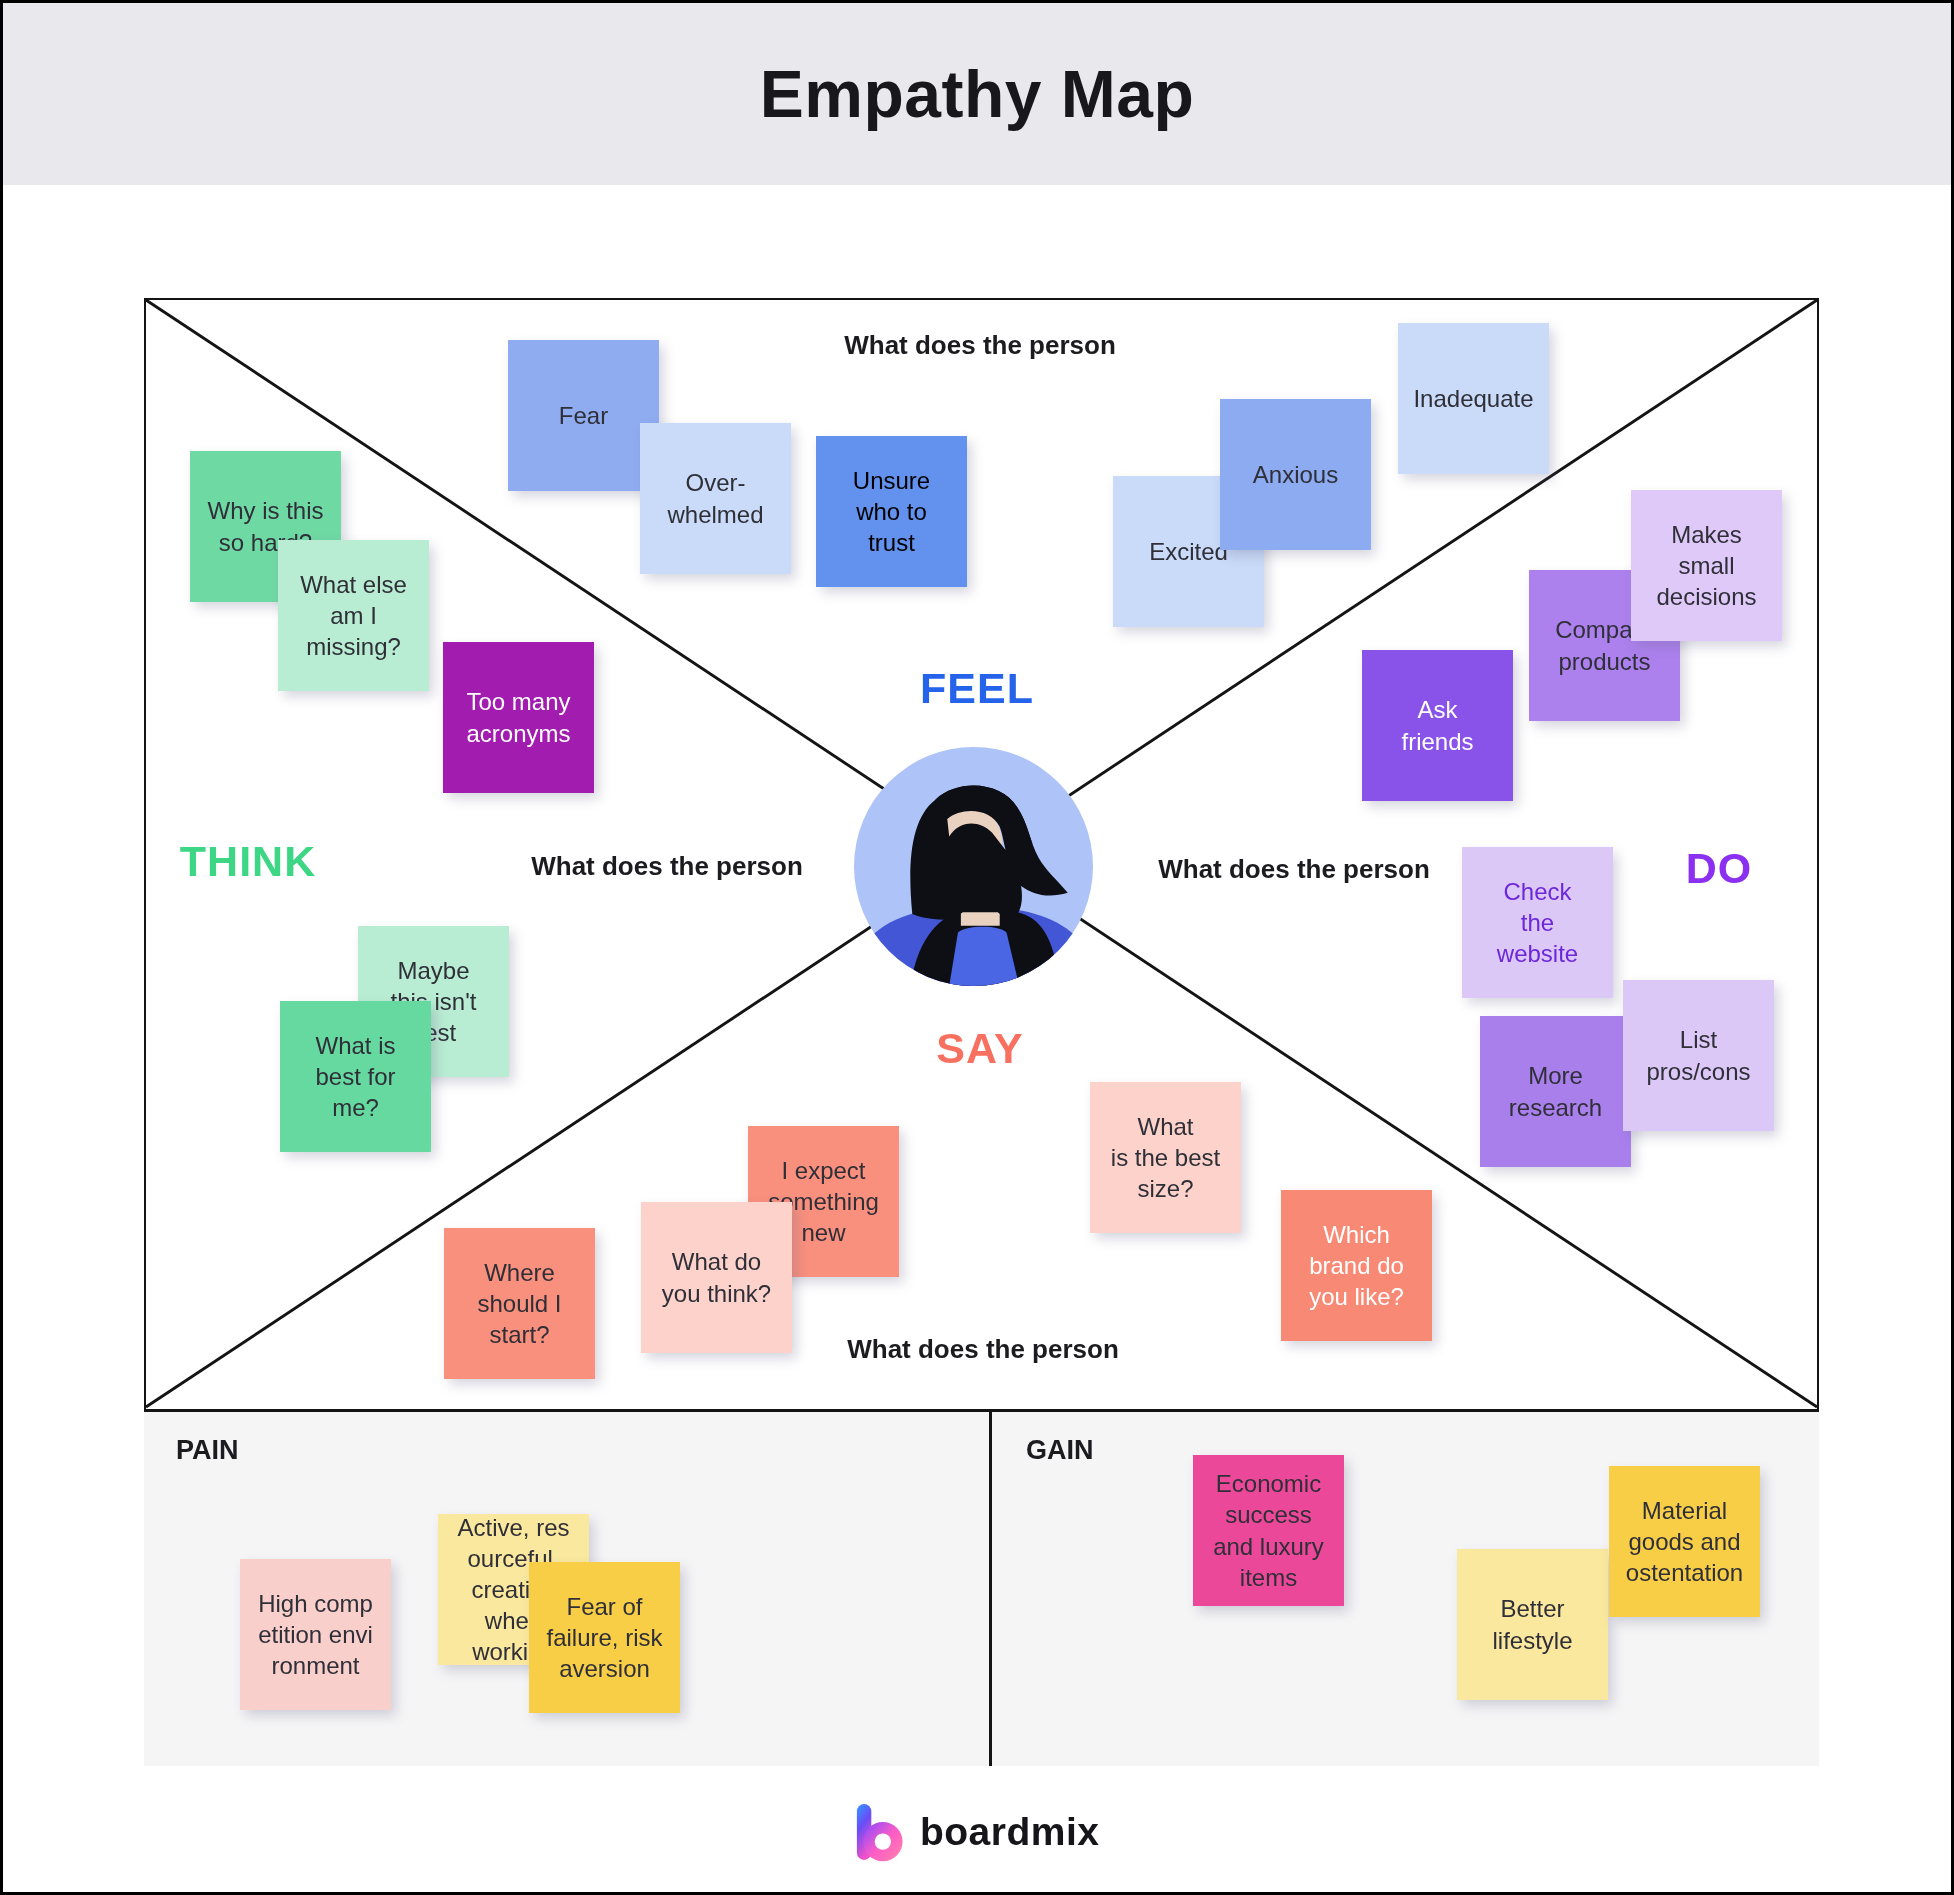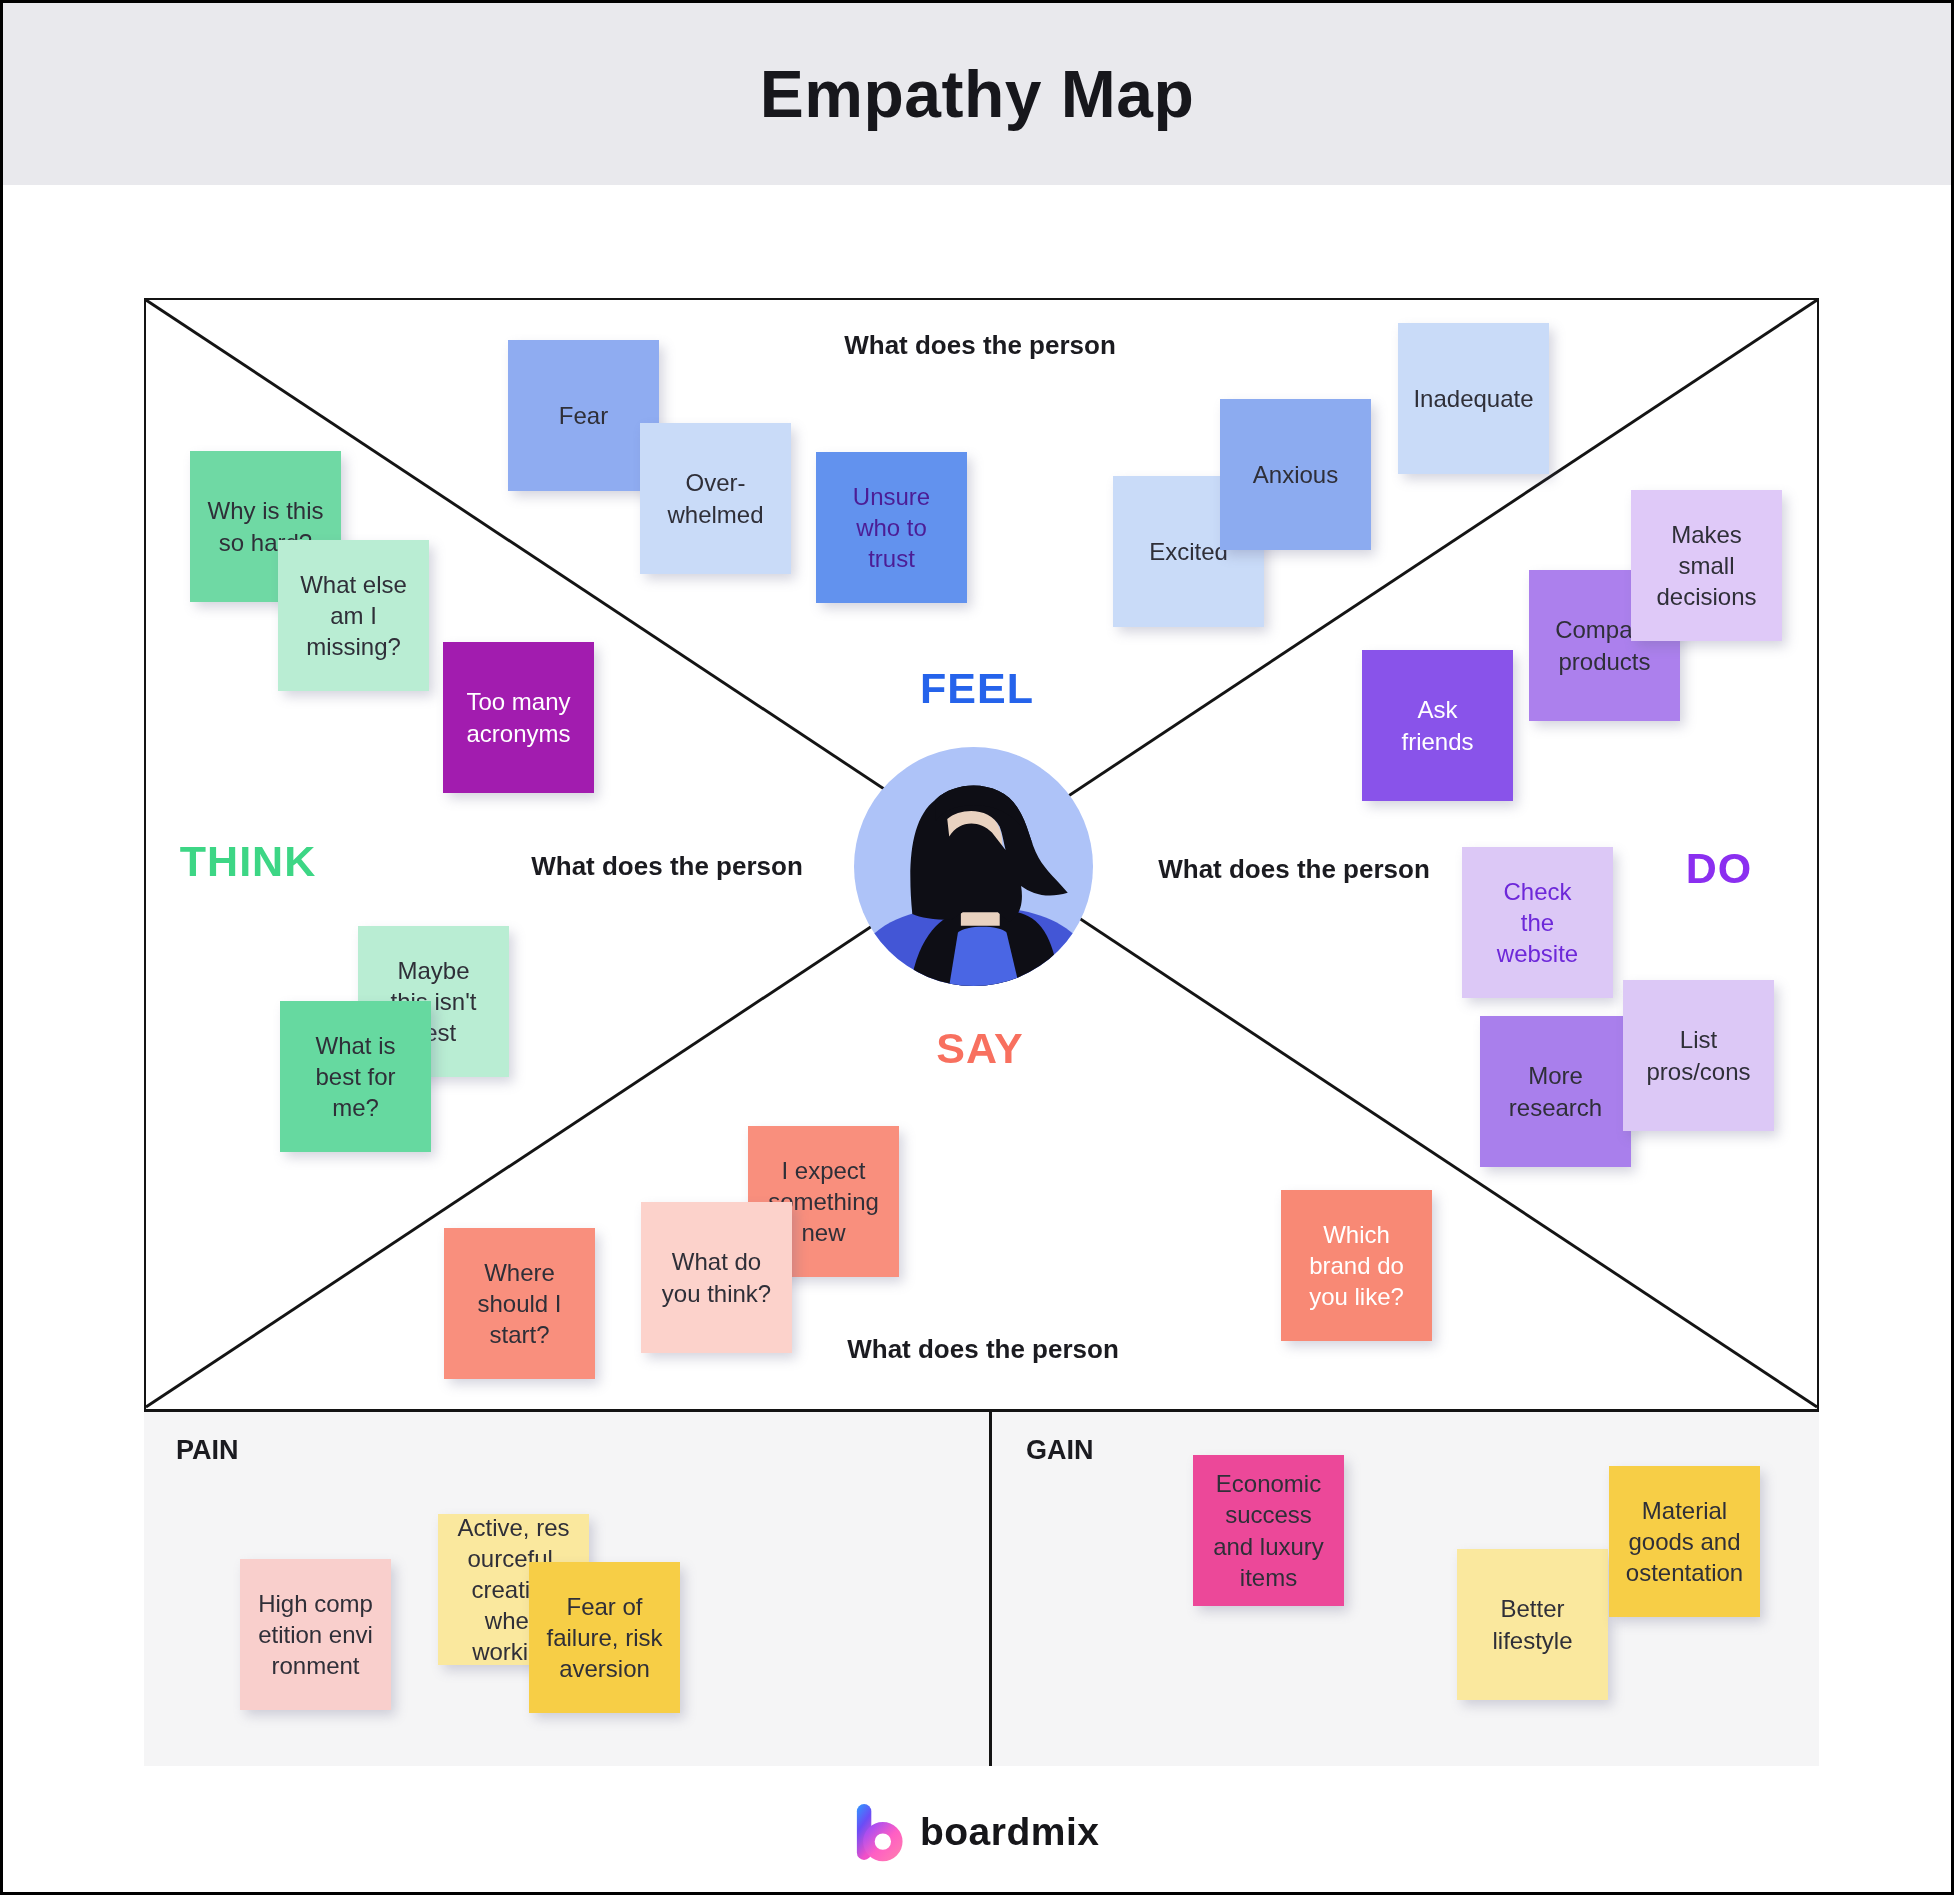--- a/index.html
+++ b/index.html
@@ -76,21 +76,21 @@
       <path d="M 84 54 C 108 32 152 36 168 62 C 176 74 179 87 184 100 C 170 72 150 60 124 60 C 104 60 92 66 84 76 Z" fill="#0E0E15"></path>
     </g>
   </svg>
 
   <div id="notes-layer">
       <div class="note" style="left: 505px; top: 337px; background: rgb(143, 172, 241); color: rgb(47, 47, 56); z-index: 1;">Fear</div>
       <div class="note" style="left: 637px; top: 420px; background: rgb(201, 219, 248); color: rgb(47, 47, 56); z-index: 2;">Over-
 whelmed</div>
       <div class="note" style="left: 1110px; top: 473px; background: rgb(201, 219, 248); color: rgb(47, 47, 56); z-index: 3;">Excited</div>
       <div class="note" style="left: 1217px; top: 396px; background: rgb(140, 171, 240); color: rgb(47, 47, 56); z-index: 4;">Anxious</div>
-      <div class="note" style="left: 813px; top: 433px; background: rgb(98, 146, 238); color: #4c1d95; z-index: 5; margin-top: 16px;">Unsure
+      <div class="note" style="left: 813px; top: 433px; background: rgb(98, 146, 238); color: #000000; z-index: 5;">Unsure
 who to
 trust</div>
       <div class="note" style="left: 1395px; top: 320px; background: rgb(201, 219, 248); color: rgb(47, 47, 56); z-index: 6;">Inadequate</div>
       <div class="note" style="left: 187px; top: 448px; background: rgb(111, 217, 164); color: rgb(47, 47, 56); z-index: 1;">Why is this
 so hard?</div>
       <div class="note" style="left: 275px; top: 537px; background: rgb(185, 237, 211); color: rgb(47, 47, 56); z-index: 2;">What else
 am I
 missing?</div>
       <div class="note" style="left: 440px; top: 639px; background: #a21caf; color: rgb(255, 255, 255); z-index: 3;">Too many
 acronyms</div>
@@ -115,20 +115,23 @@
       <div class="note" style="left: 1620px; top: 977px; background: rgb(220, 200, 246); color: rgb(47, 47, 56); z-index: 6;">List
 pros/cons</div>
       <div class="note" style="left: 745px; top: 1123px; background: rgb(249, 143, 125); color: rgb(47, 47, 56); z-index: 1;">I expect
 something
 new</div>
       <div class="note" style="left: 638px; top: 1199px; background: rgb(252, 210, 203); color: rgb(47, 47, 56); z-index: 2;">What do
 you think?</div>
       <div class="note" style="left: 441px; top: 1225px; background: rgb(249, 143, 125); color: rgb(47, 47, 56); z-index: 3;">Where
 should I
 start?</div>
+      <div class="note" style="left: 1087px; top: 1079px; background: rgb(252, 210, 203); color: rgb(47, 47, 56); z-index: 4;">What
+is the best
+size?</div>
       <div class="note" style="left: 1278px; top: 1187px; background: rgb(248, 137, 117); color: rgb(255, 255, 255); z-index: 5;">Which
 brand do
 you like?</div>
       <div class="note" style="left: 237px; top: 1556px; background: rgb(249, 207, 204); color: rgb(47, 47, 56); z-index: 1;">High comp
 etition envi
 ronment</div>
       <div class="note" style="left: 435px; top: 1463px; background: rgb(250, 232, 158); color: rgb(47, 47, 56); z-index: 2; margin-top: 48px;">Active, res
 ourceful,
 creative
 when

